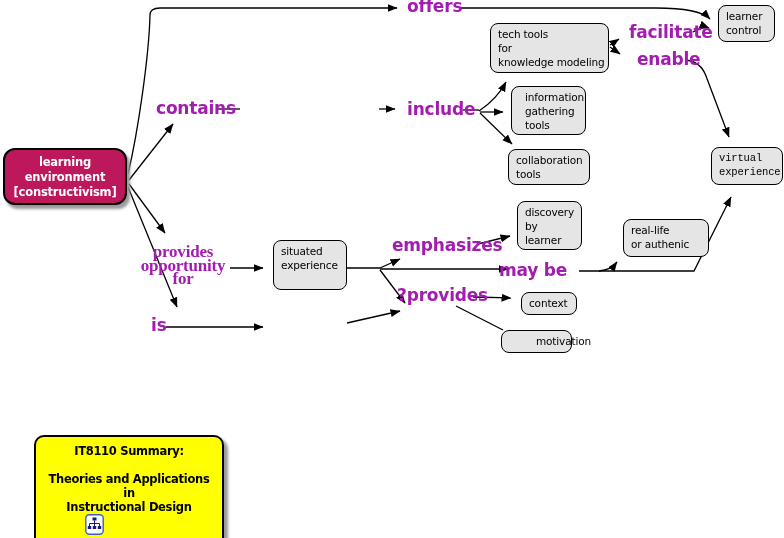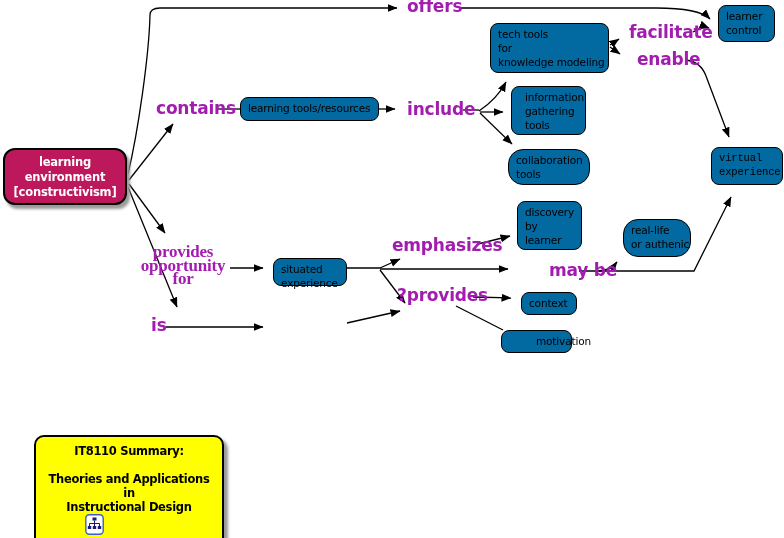--- a/index.html
+++ b/index.html
@@ -3,21 +3,21 @@
 <meta charset="utf-8">
 <style>
   html,body { margin:0; padding:0; background:#ffffff; }
   .stage {
     position:relative; width:784px; height:538px; background:#ffffff;
     font-family:"DejaVu Sans", sans-serif; overflow:hidden;
   }
   .edges { position:absolute; left:0; top:0; pointer-events:none; }
   .node {
     position:absolute; box-sizing:border-box;
-    background:#0369a1; border:1.3px solid #000000; border-radius:8px;
+    background:#e5e5e5; border:1.3px solid #000000; border-radius:8px;
     font-size:10.5px; line-height:14px; letter-spacing:-0.15px;
     padding:3px 7px; white-space:pre; color:#000000;
   }
   .node.main {
     background:#be185d; color:#ffffff; font-weight:bold;
     border:2px solid #000000; border-radius:12px;
     box-shadow:3px 4px 3px #9a9a9a;
     font-size:11.5px; line-height:15px; letter-spacing:-0.2px;
     text-align:center; padding:5px 2px;
   }
@@ -74,48 +74,47 @@
       <path d="M599,271 Q611,270 617,262" marker-end="url(#ah)"></path>
       <path d="M473,297 L511,298" marker-end="url(#ah)"></path>
       <path d="M456,306 L503,330"></path>
     </g>
   </svg>
 
   <div class="node main" style="left:3px; top:148px; width:124px; height:57px;">learning
 environment
 [constructivism]</div>
 
-  <div class="node" style="left:240px; top:97px; width:139px; height:24px;">learning tools/resources</div>
 
   <div class="node" style="left:490px; top:23px; width:119px; height:50px;">tech tools
 for
 knowledge modeling</div>
 
   <div class="node" style="left:511px; top:86px; width:75px; height:49px;padding-left:13px;">information
 gathering
 tools</div>
 
-  <div class="node" style="left:508px; top:149px; width:82px; height:36px;border-radius:15px;">collaboration
+  <div class="node" style="left:508px; top:149px; width:82px; height:36px;">collaboration
 tools</div>
 
   <div class="node" style="left:718px; top:5px; width:57px; height:37px;">learner
 control</div>
 
   <div class="node" style="left:711px; top:147px; width:72px; height:38px;font-family:Liberation Mono, monospace;">virtual
 experience</div>
 
-  <div class="node" style="left:273px; top:258px; width:74px; height:28px;border-radius:8px;">situated
+  <div class="node" style="left:273px; top:240px; width:74px; height:50px;border-radius:8px;">situated
 experience</div>
 
 
   <div class="node" style="left:517px; top:201px; width:65px; height:49px;">discovery
 by
 learner</div>
 
-  <div class="node" style="left:623px; top:219px; width:68px; height:38px;border-radius:15px;">real-life
+  <div class="node" style="left:623px; top:219px; width:86px; height:38px;">real-life
 or authenic</div>
 
   <div class="node" style="left:521px; top:292px; width:56px; height:23px;">context</div>
 
   <div class="node" style="left:501px; top:330px; width:71px; height:23px;padding-left:34px;">motivation</div>
 
   <div class="edge-label" style="left:407px; top:0px;">offers</div>
 
   <div class="edge-label" style="left:156px; top:102px;">contains</div>
 
@@ -126,21 +125,21 @@
   <div class="edge-label" style="left:637px; top:53px;">enable</div>
 
   <div class="edge-label centered" style="left:137px; top:245px; width:92px;">provides
 opportunity
 for</div>
 
   <div class="edge-label" style="left:151px; top:319px;">is</div>
 
   <div class="edge-label" style="left:392px; top:239px;">emphasizes</div>
 
-  <div class="edge-label" style="left:549px; top:264px;">may be</div>
+  <div class="edge-label" style="left:499px; top:264px;">may be</div>
 
   <div class="edge-label" style="left:397px; top:289px;">?provides</div>
 
   <div class="summary" style="left:2px; top:435px; width:190px; height:120px;margin-left:32px;">IT8110 Summary:
 
 Theories and Applications
 in
 Instructional Design</div>
 
   <div class="cmap-icon" style="left:85px; top:514px;">

